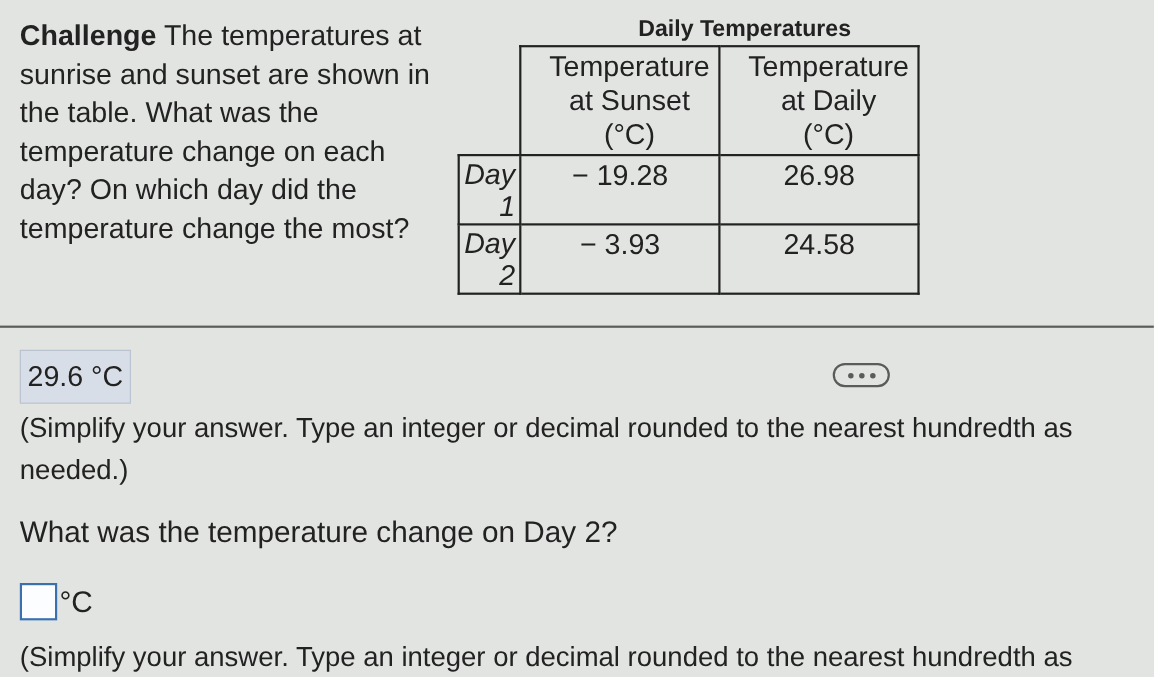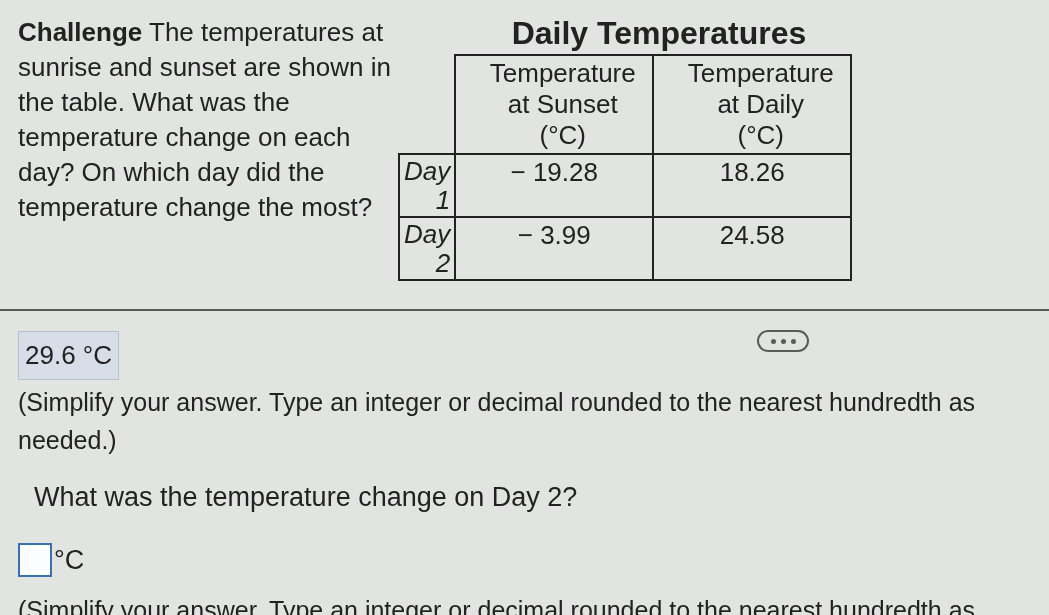--- a/index.html
+++ b/index.html
@@ -9,53 +9,54 @@
     width: 1049px;
     height: 615px;
     overflow: hidden;
     color: #222;
     position: relative;
   }
   .top-section {
     padding: 15px 18px 10px 18px;
     display: flex;
     align-items: flex-start;
+    gap: 18px;
   }
   .problem-text {
     flex: 0 0 380px;
     font-size: 26px;
     line-height: 1.35;
     padding-right: 4px;
   }
   .problem-text .bold { font-weight: bold; }
   .table-wrap {
     flex: 0 0 auto;
     margin-left: 0px;
   }
   .table-title {
-    font-size: 32px;
+    font-size: 21px;
     font-weight: bold;
     text-align: center;
     margin-bottom: 2px;
     margin-left: 46px;
     width: 430px;
   }
   table.data {
     border-collapse: collapse;
     font-size: 26px;
   }
   table.data td, table.data th {
     border: 2px solid #222;
     padding: 2px 8px;
     text-align: center;
     vertical-align: top;
     font-weight: normal;
   }
   table.data .daycell { text-align: right; width: 46px; padding: 2px 4px; line-height:1.1;font-style:italic;}
-  table.data .hdrcell { width: 198px; padding-left: 25px; }
+  table.data .hdrcell { width: 181px; padding-left: 25px; }
   table.data .corner { border: none; background: transparent; }
   .hr-line {
     border: none;
     border-top: 2px solid #5a5c59;
     margin: 18px 0 0 0;
     position: relative;
   }
   .ellipsis-bubble {
     position: absolute;
     right: 240px;
@@ -82,21 +83,21 @@
     display: inline-block;
     background: #d8dee8;
     border: 1px solid #b8c0ce;
     padding: 4px 6px;
     font-size: 26px;
   }
   .hint {
     font-size: 25px;
     margin-top: 4px;
   }
-  .q2 { margin-top: 18px; font-size: 27px; margin-left: 16px; }
+  .q2 { margin-top: 18px; font-size: 27px; }
   .input-row { margin-top: 22px; display:flex; align-items: center; font-size:27px;}
   .num-input {
     width: 34px;
     height: 34px;
     border: 2px solid #3a6fb0;
     background: #fbfdff;
     margin-right: 2px;
   }
   .hint2 { margin-top: 12px; font-size:25px;}
 </style>
@@ -125,28 +126,28 @@
           <span>at Daily</span><br>
           <span>(°C)</span>
         </td>
       </tr>
       <tr>
         <td class="daycell">
           <span>Day</span><br>
           <span>1</span>
         </td>
         <td>− 19.28</td>
-        <td>18.26</td>
+        <td>26.98</td>
       </tr>
       <tr>
         <td class="daycell">
           <span>Day</span><br>
           <span>2</span>
         </td>
-        <td>− 3.99</td>
+        <td>− 3.93</td>
         <td>24.58</td>
       </tr>
     </tbody>
       </table>
   </div>
 </div>
 
 <hr class="hr-line">
 <div class="ellipsis-bubble">
   <span></span>

